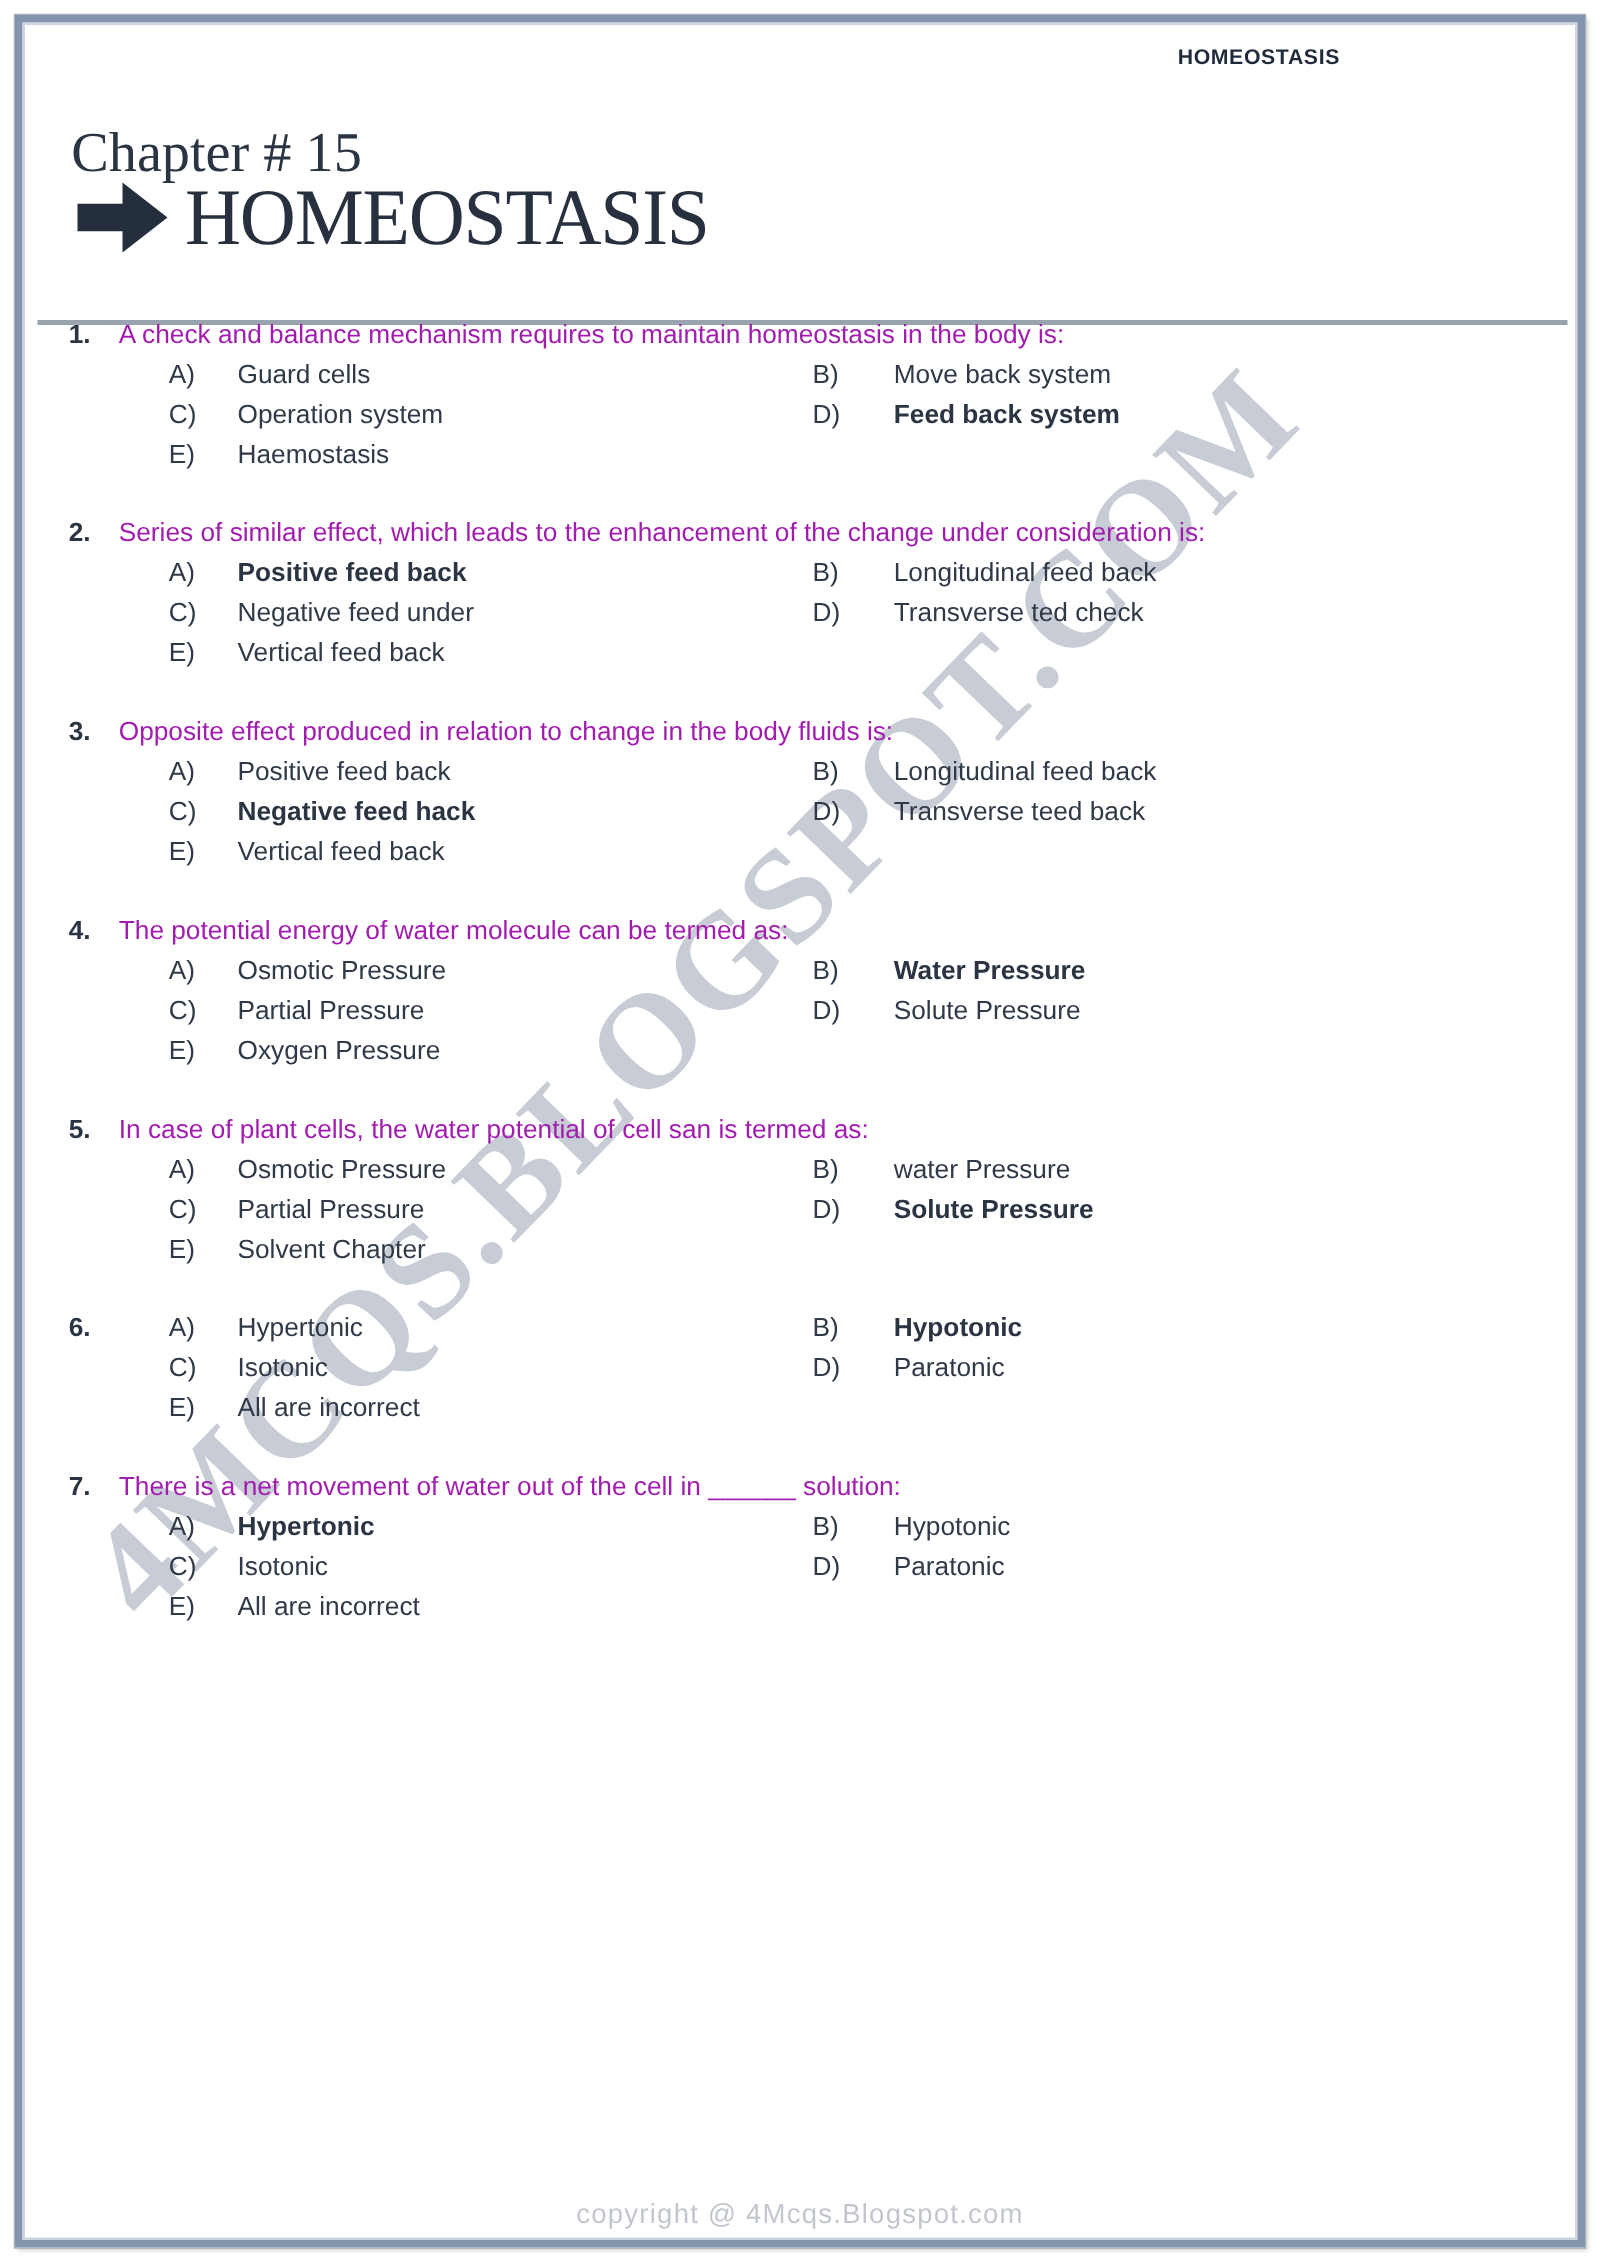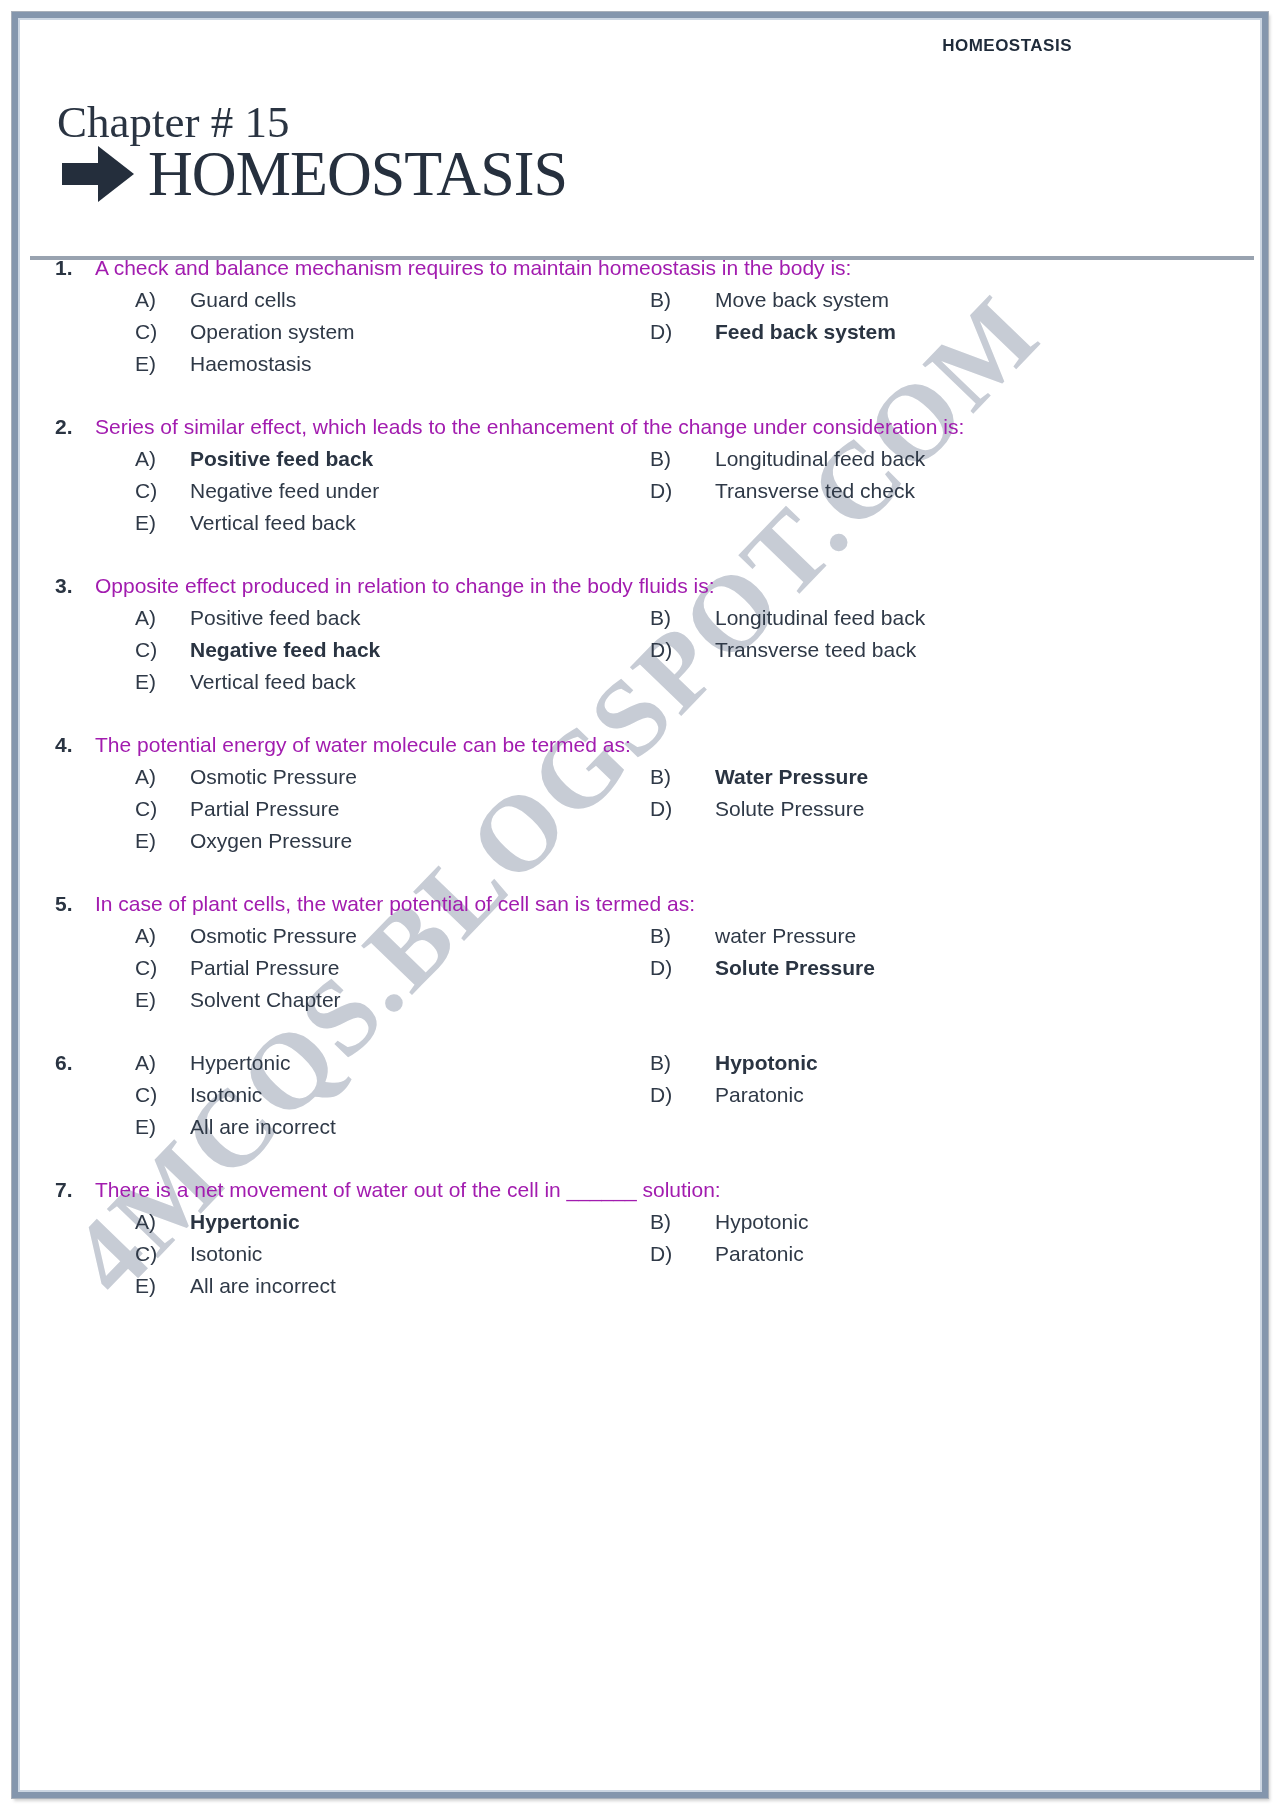--- a/index.html
+++ b/index.html
@@ -269,14 +269,15 @@
             <span class="text">Paratonic</span>
           </div>
           <div class="opt">
             <span class="letter">E)</span>
             <span class="text">All are incorrect</span>
           </div>
         </div>
   </div>
 </div>
 
+  <div class="footer">copyright @ 4Mcqs.Blogspot.com</div>
 
 </div>
 
 </body></html>

